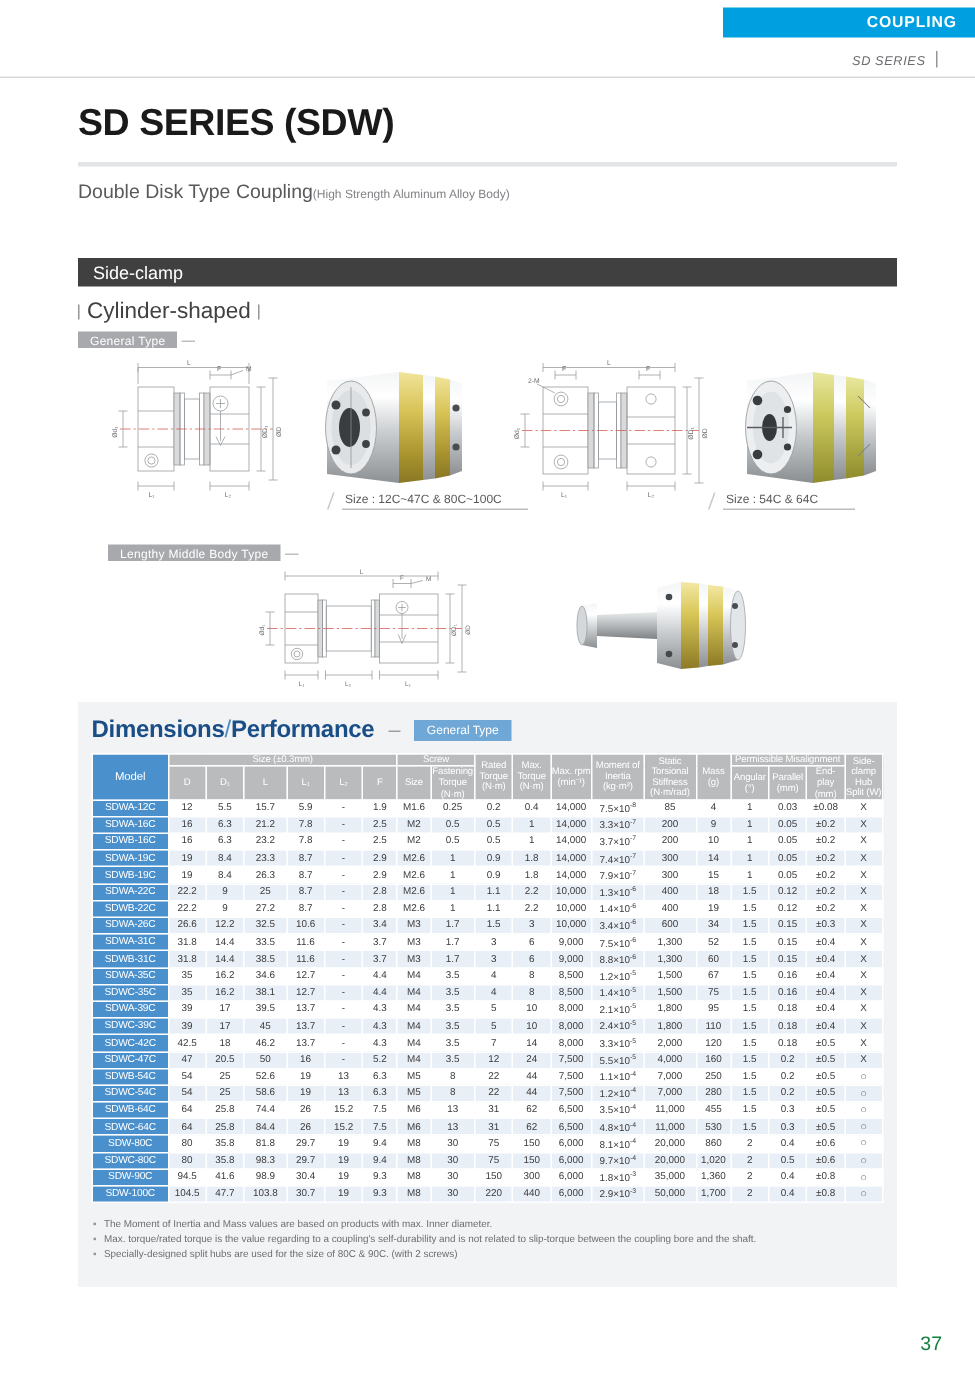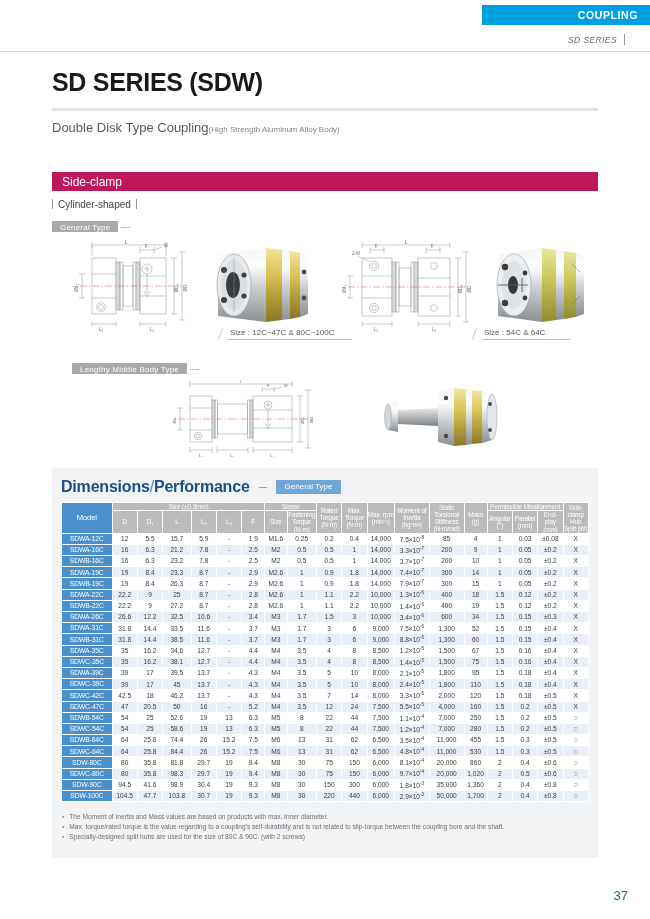--- a/index.html
+++ b/index.html
@@ -42,26 +42,26 @@
   .title-rule {
     position:absolute; left:52px; top:108px; width:546px; height:3px;
     background:#e3e4e6;
   }
   .subtitle { position:absolute; left:52px; top:120px; font-size:13px; color:#58595b; }
   .subtitle .paren { font-size:8px; color:#808285; }
 
   
   .sec-bar {
     position:absolute; left:52px; top:172px; width:546px; height:19px;
-    background:#be185d; color:#fff;
+    background:#404040; color:#fff;
     font-size:12px; display:flex; align-items:center; padding-left:10px;
   }
   .cyl-label {
     position:absolute; left:52px; top:199px;
-    font-size:10px; color:#414042;
+    font-size:15px; color:#414042;
   }
   .cyl-label .bar-l {
     display:inline-block; width:1px; height:10px; background:#939598; margin-right:5px; vertical-align:-1px;
   }
   .cyl-label .bar-r {
     display:inline-block; width:1px; height:10px; background:#939598; margin-left:5px; vertical-align:-1px;
   }
 
   
   .tag {

